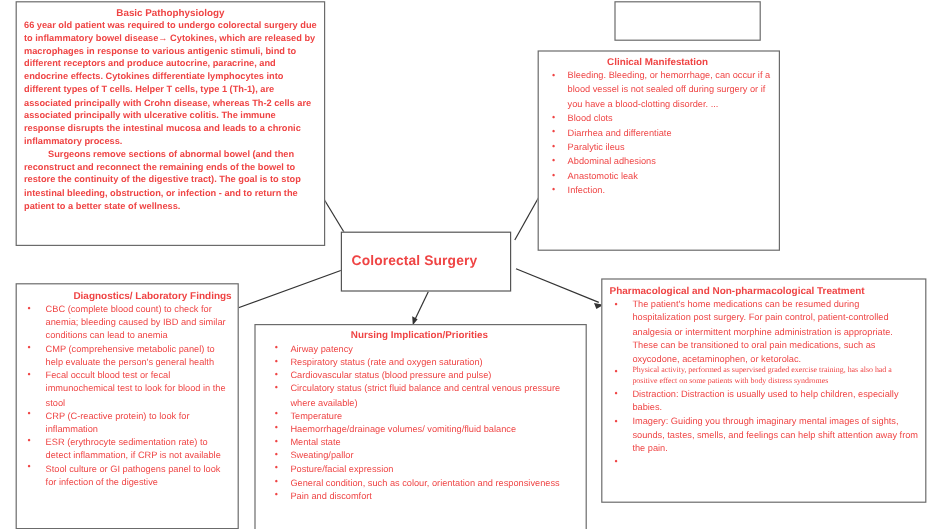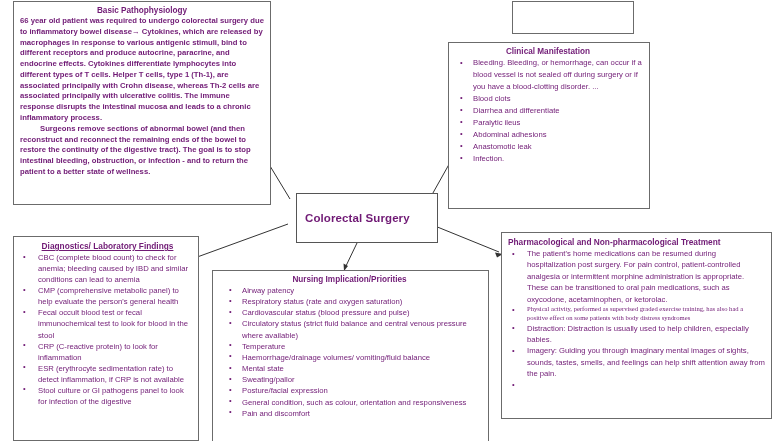--- a/index.html
+++ b/index.html
@@ -7,21 +7,21 @@
     padding: 0;
     background: #ffffff;
   }
   #canvas {
     position: relative;
     width: 784px;
     height: 441px;
     background: #ffffff;
     overflow: hidden;
     font-family: "Liberation Sans", sans-serif;
-    color: #701a75;
+    color: #ef4444;
   }
   .connectors {
     position: absolute;
     left: 0;
     top: 0;
     width: 784px;
     height: 441px;
     pointer-events: none;
     z-index: 1;
   }
@@ -33,21 +33,21 @@
     z-index: 2;
     overflow: hidden;
   }
   .node-title {
     font-weight: bold;
     text-align: center;
     display: block;
   }
   
   #node-center {
-    left: 296px;
+    left: 284px;
     top: 193px;
     width: 142px;
     height: 50px;
     border: 1px solid #555555;
     display: flex;
     align-items: center;
     justify-content: flex-start;
     padding-left: 8px;
   }
   #node-center .center-label {
@@ -89,21 +89,21 @@
   }
   #node-clinical .node-title { font-size: 8.2px; margin-bottom: 1px; }
   
   #node-diagnostics {
     left: 13px;
     top: 236px;
     width: 186px;
     height: 205px;
     padding: 4px 5px 3px 4px;
   }
-  #node-diagnostics .node-title { font-size: 8.3px; text-align: center; margin: 0 0 1px 4px; text-decoration: underline; }
+  #node-diagnostics .node-title { font-size: 8.3px; text-align: right; margin: 0 0 1px 4px; }
   
   #node-nursing {
     left: 212px;
     top: 270px;
     width: 277px;
     height: 216px;
     padding: 4px 6px 3px 4px;
   }
   #node-nursing .node-title { font-size: 8.2px; margin-bottom: 1px; }
   

